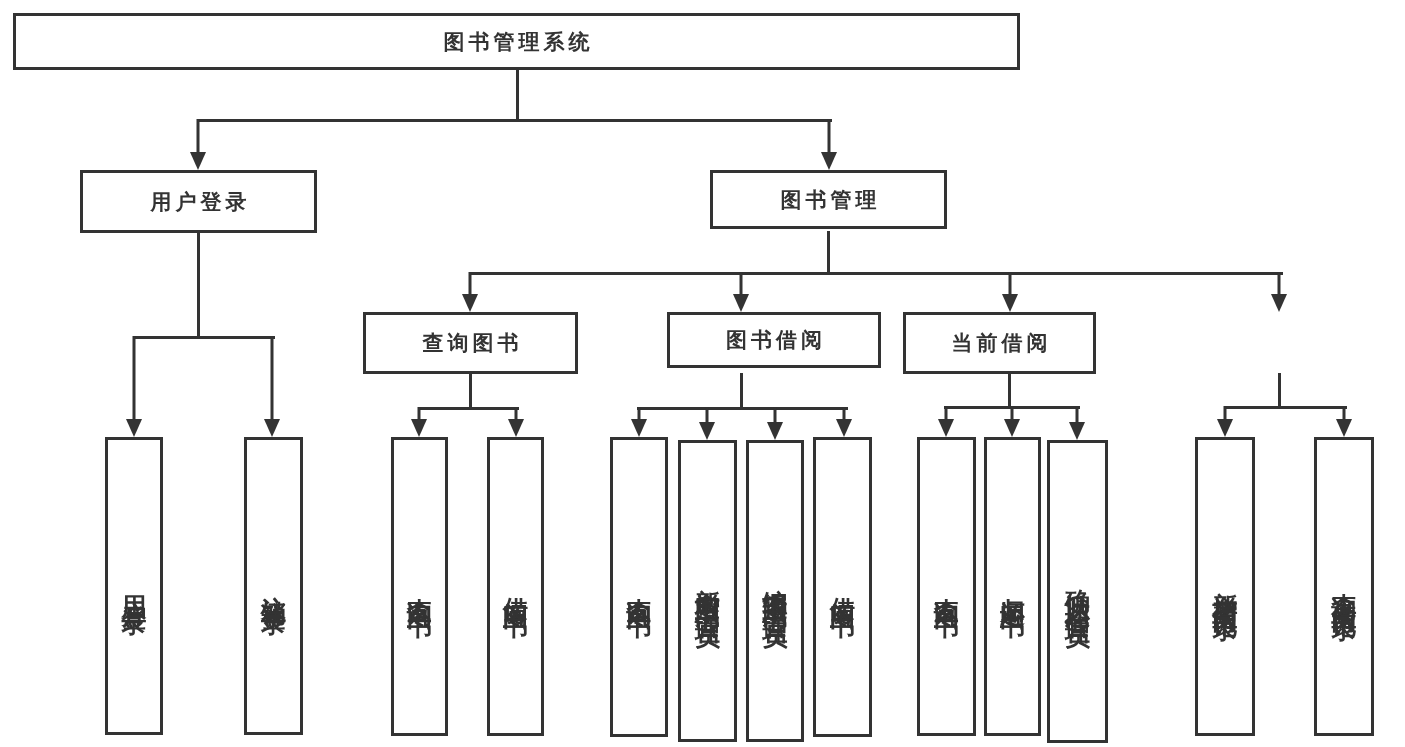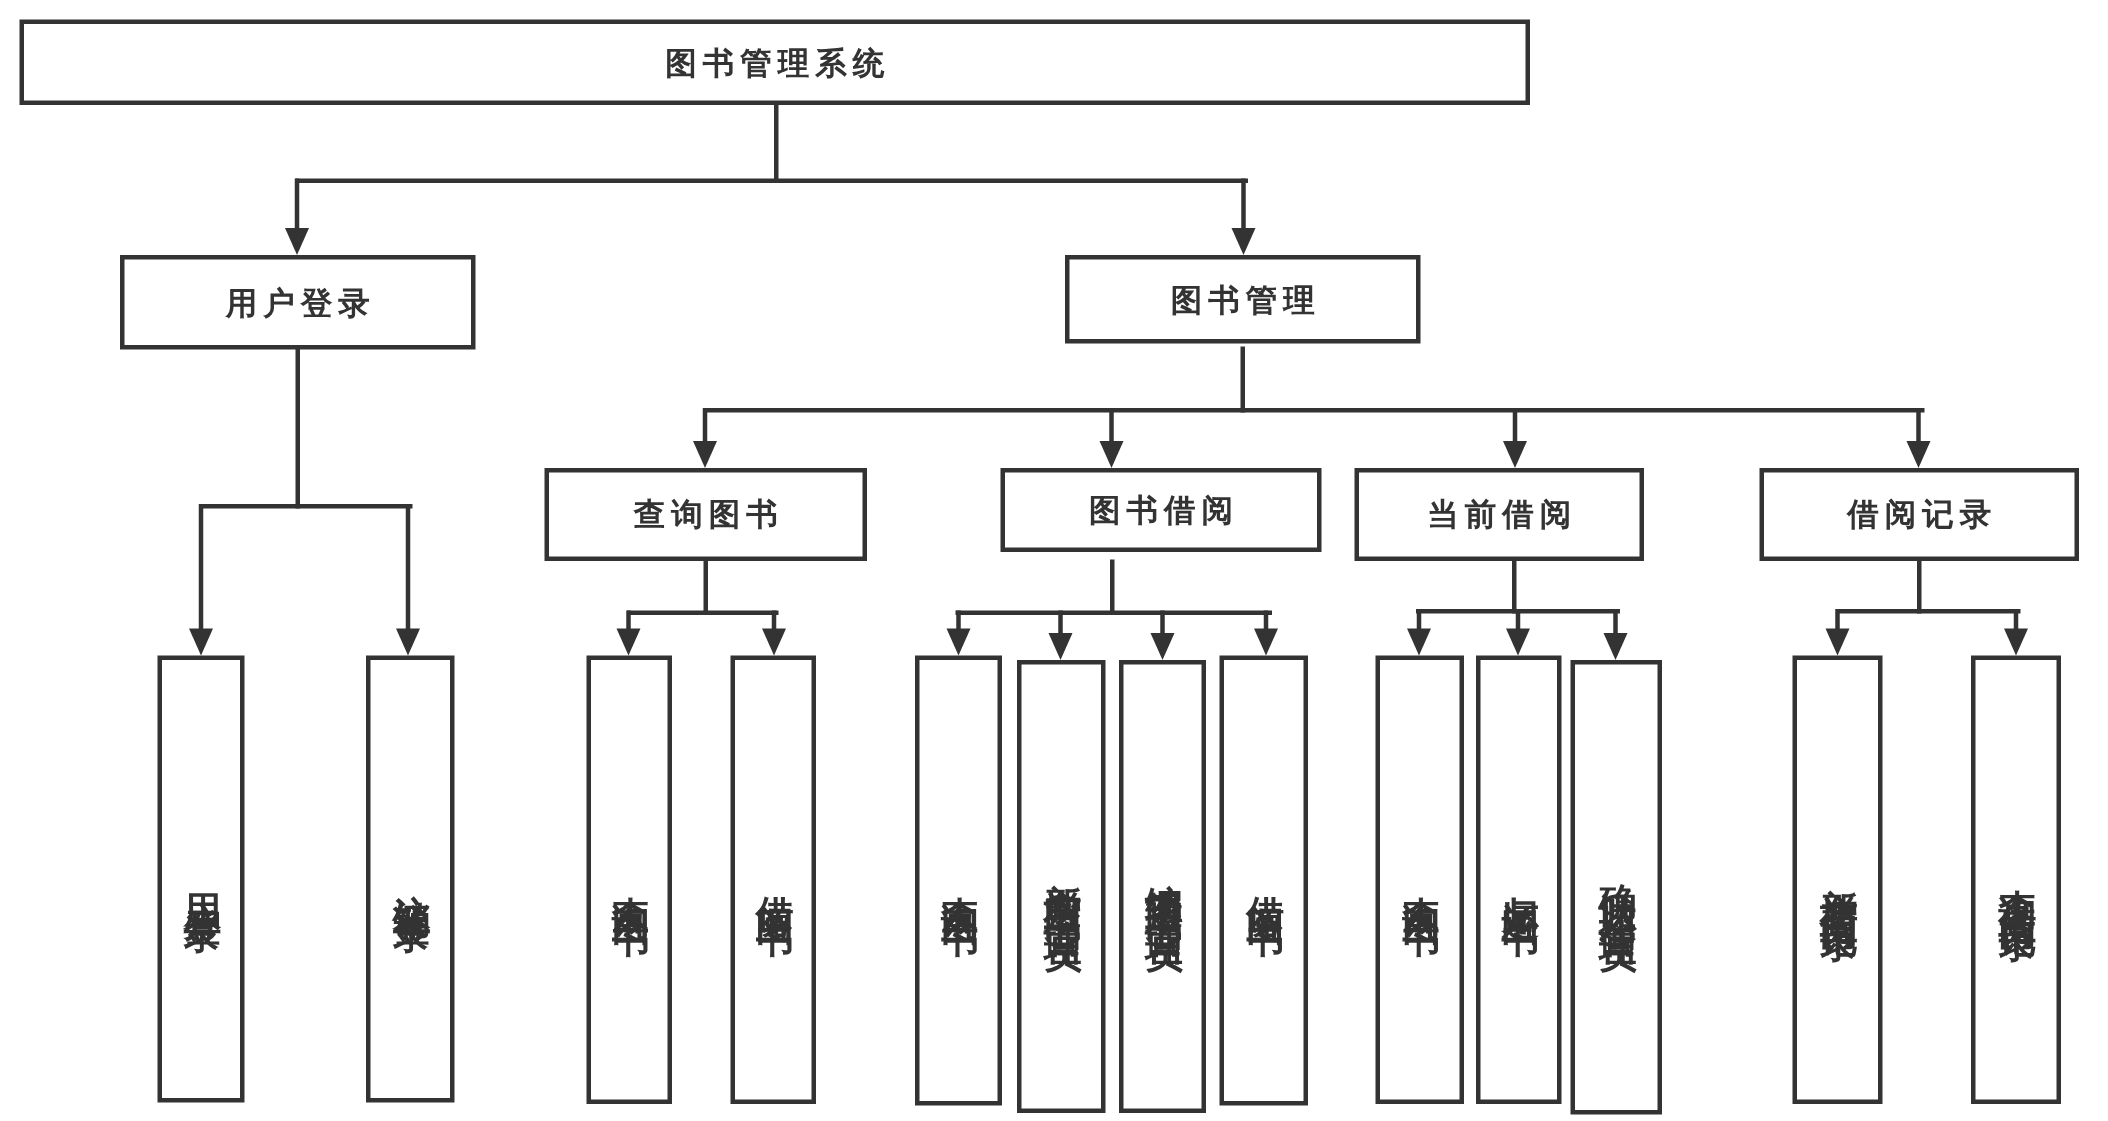--- a/index.html
+++ b/index.html
@@ -90,21 +90,20 @@
 <div class="canvas">
 
   <div class="box h" style="left:13px;top:13px;width:1007px;height:57px">图书管理系统</div>
 
   <div class="box h" style="left:80px;top:170px;width:237px;height:63px">用户登录</div>
   <div class="box h" style="left:710px;top:170px;width:237px;height:59px">图书管理</div>
 
   <div class="box h" style="left:363px;top:312px;width:215px;height:62px">查询图书</div>
   <div class="box h" style="left:667px;top:312px;width:214px;height:56px">图书借阅</div>
   <div class="box h" style="left:903px;top:312px;width:193px;height:62px">当前借阅</div>
-  <div class="box h" style="left:1173px;top:312px;width:213px;height:62px">借阅记录</div>
 
   <div class="box v" style="left:105px;top:437px;width:58px;height:298px">用户登录</div>
   <div class="box v" style="left:244px;top:437px;width:59px;height:298px">注销登录</div>
   <div class="box v" style="left:391px;top:437px;width:57px;height:299px">查询图书</div>
   <div class="box v" style="left:487px;top:437px;width:57px;height:299px">借阅图书</div>
   <div class="box v" style="left:610px;top:437px;width:58px;height:300px">查询图书</div>
   <div class="box v" style="left:678px;top:440px;width:59px;height:302px">新增图书（管理员）</div>
   <div class="box v" style="left:746px;top:440px;width:58px;height:302px">编辑图书（管理员）</div>
   <div class="box v" style="left:813px;top:437px;width:59px;height:300px">借阅图书</div>
   <div class="box v" style="left:917px;top:437px;width:59px;height:299px">查询图书</div>

